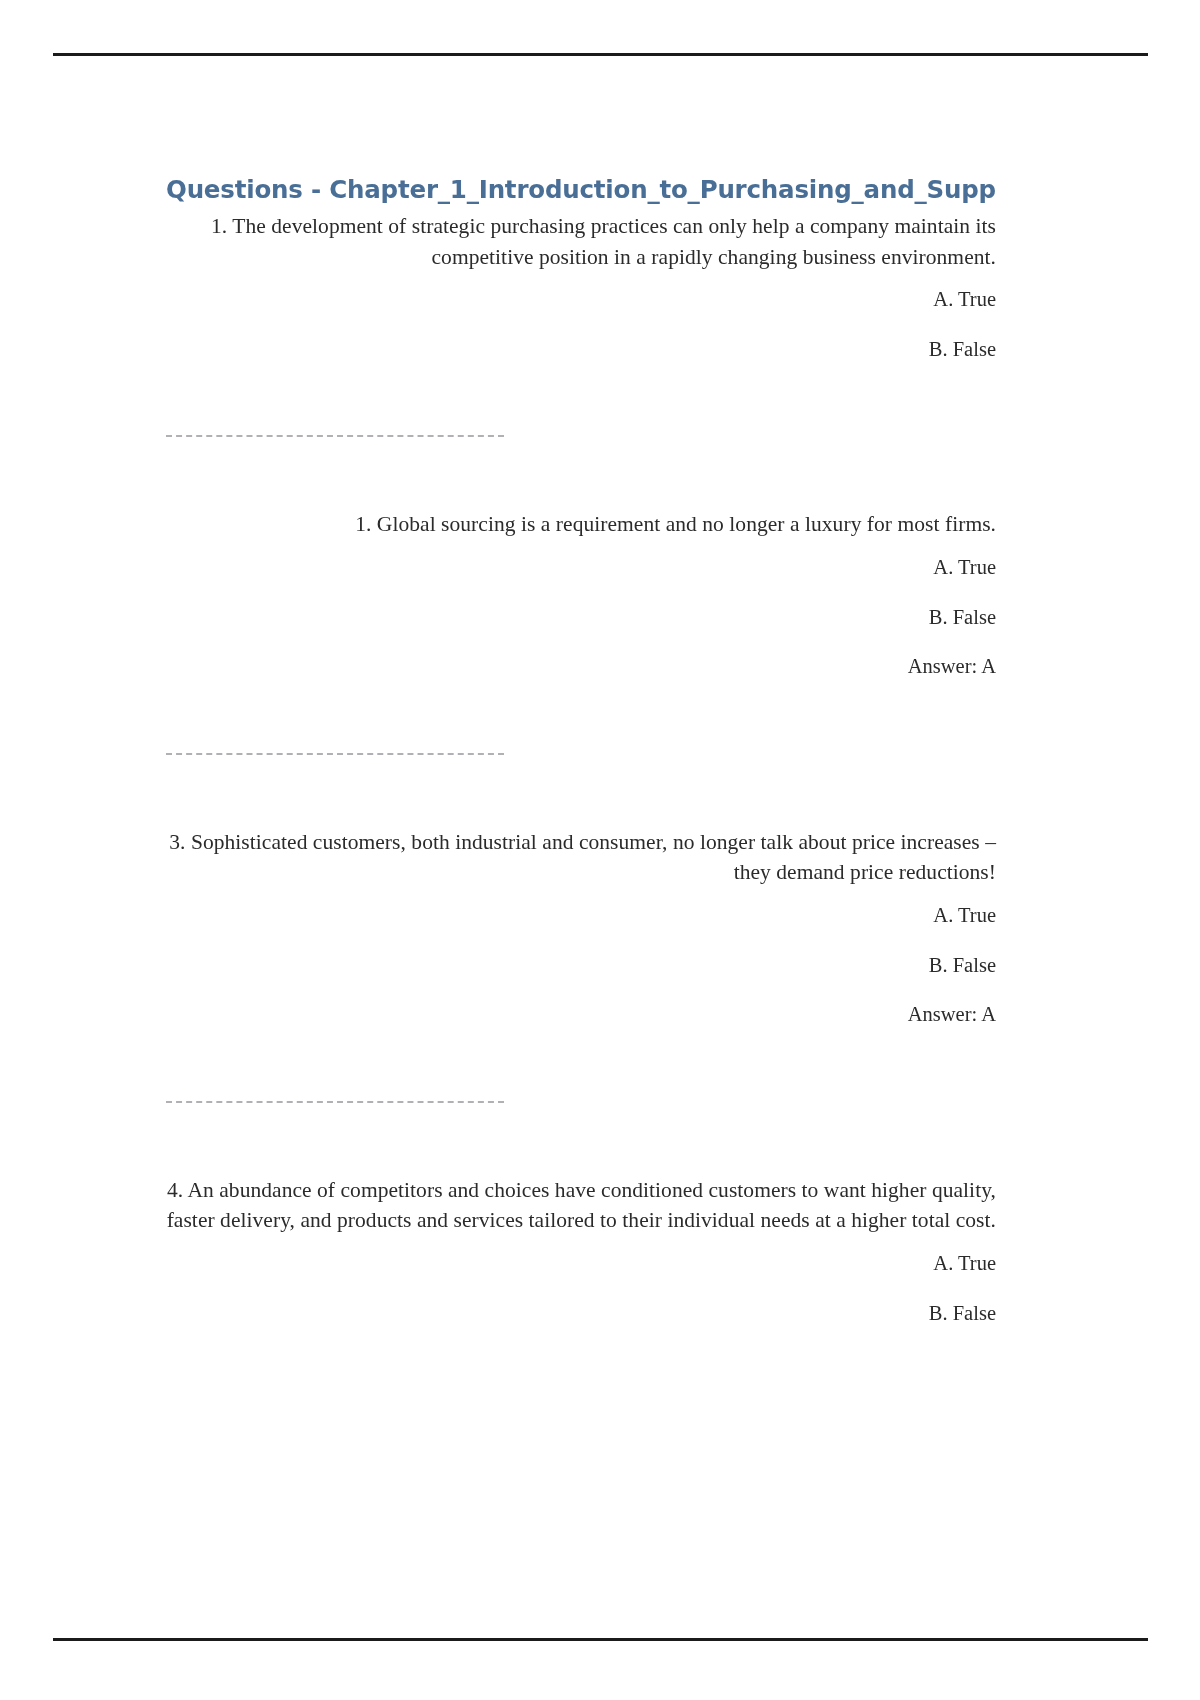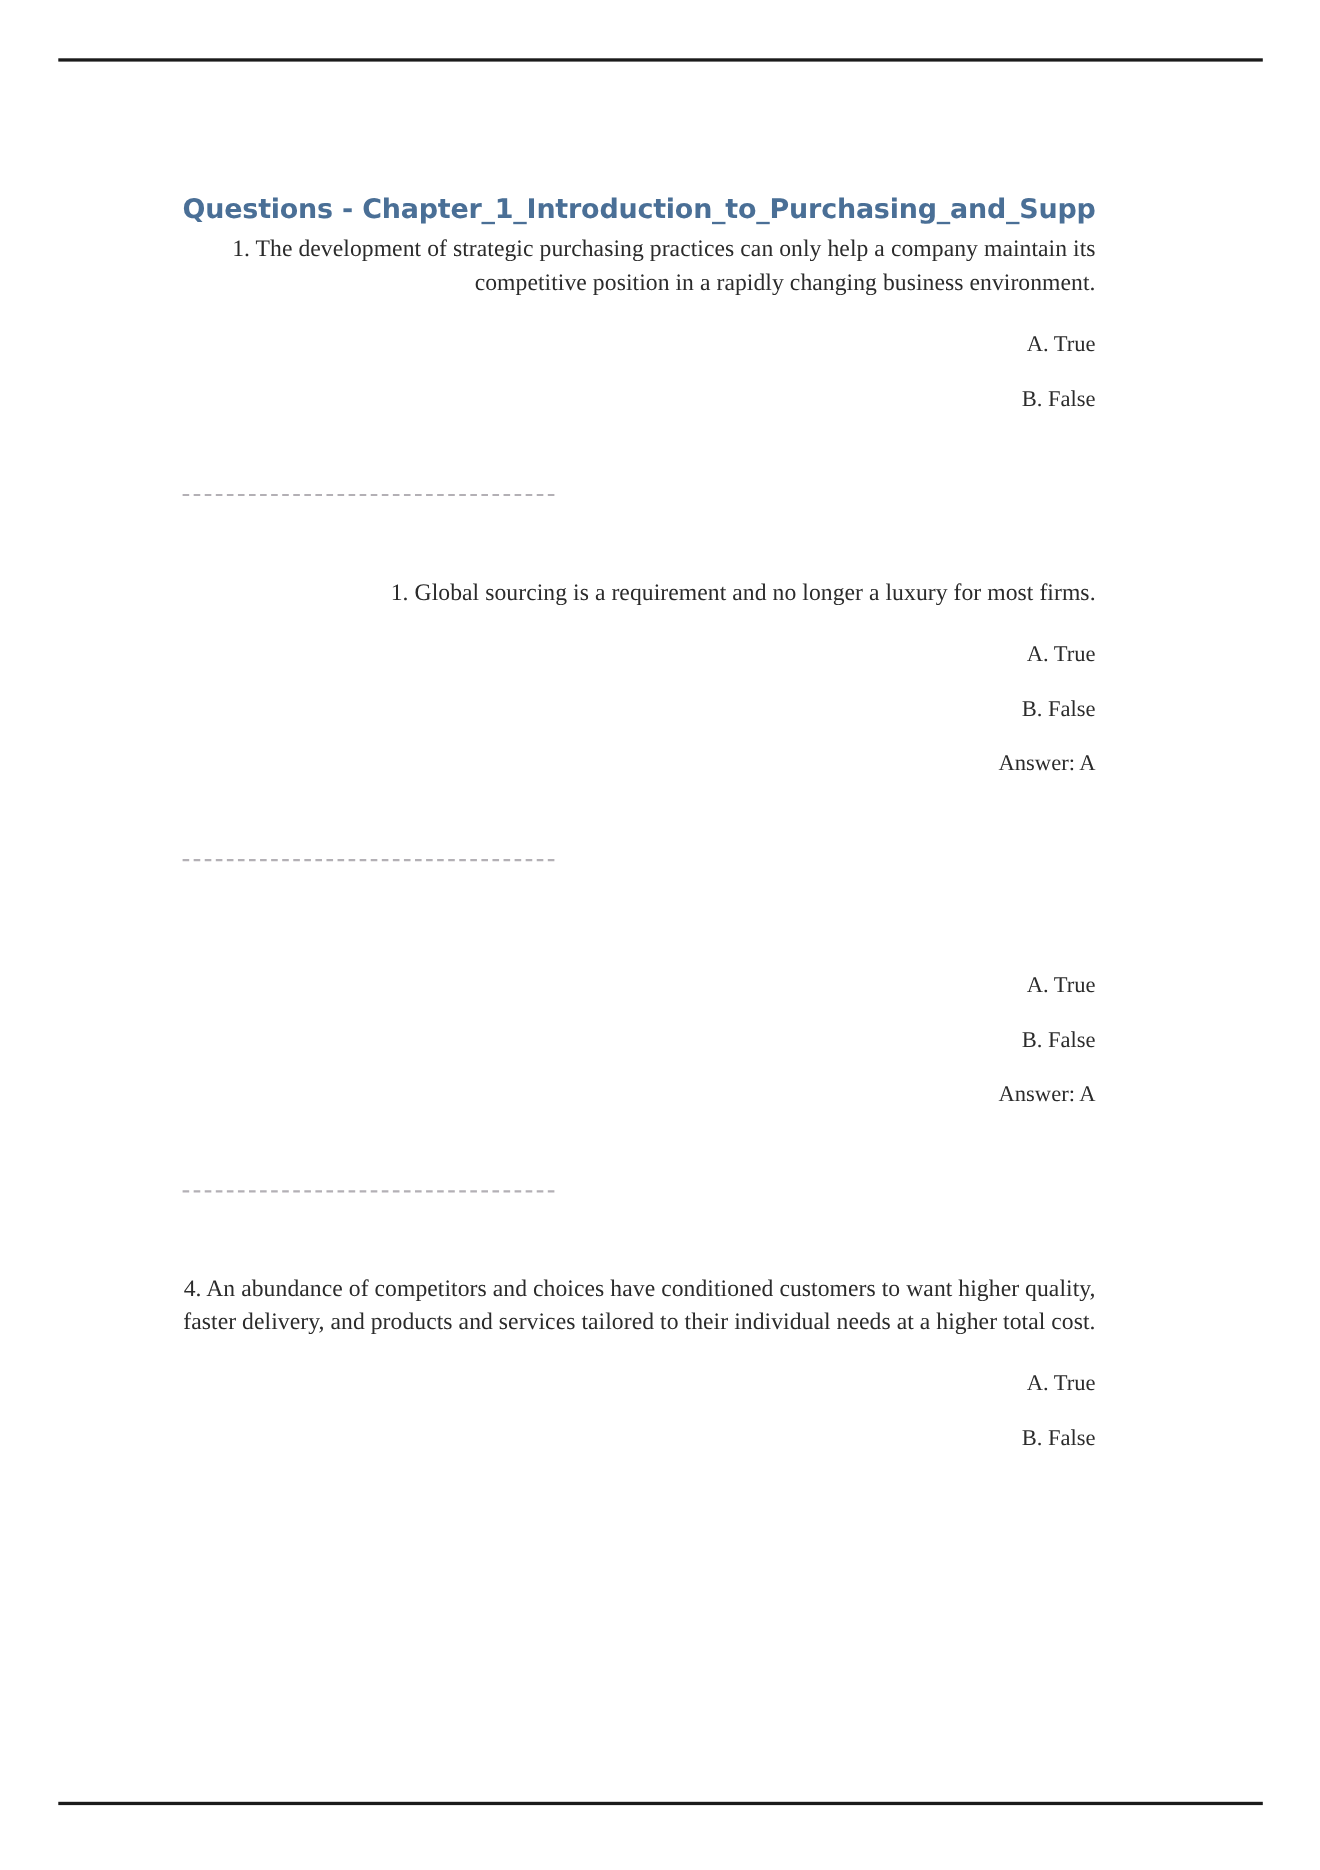--- a/index.html
+++ b/index.html
@@ -50,21 +50,21 @@
   .q-stem {
     font-size: 21.5px;
     line-height: 1.42;
     color: #2b2b2b;
     margin: 0;
     letter-spacing: 0.05px;
   }
 
   .choices {
     list-style: none;
-    margin: 28px 0 0 0;
+    margin: 14px 0 0 0;
     padding: 0;
   }
   .choice {
     font-size: 20.5px;
     line-height: 1.3;
     color: #2b2b2b;
     margin: 0 0 23px 0;
     padding-left: 14px;
   }
   .choice:last-child { margin-bottom: 0; }
@@ -118,20 +118,21 @@
         <li class="choice">B. False</li>
       </ul>
       <p class="answer">Answer: A</p>
     </div>
 
     <div class="spacer-before-divider"></div>
     <hr class="divider">
     <div class="spacer-after-divider"></div>
 
     <div class="question-block">
+      <p class="q-stem">3. Sophisticated customers, both industrial and consumer, no longer talk about price increases – they demand price reductions!</p>
       <ul class="choices">
         <li class="choice">A. True</li>
         <li class="choice">B. False</li>
       </ul>
       <p class="answer">Answer: A</p>
     </div>
 
     <div class="spacer-before-divider"></div>
     <hr class="divider">
     <div class="spacer-after-divider"></div>

